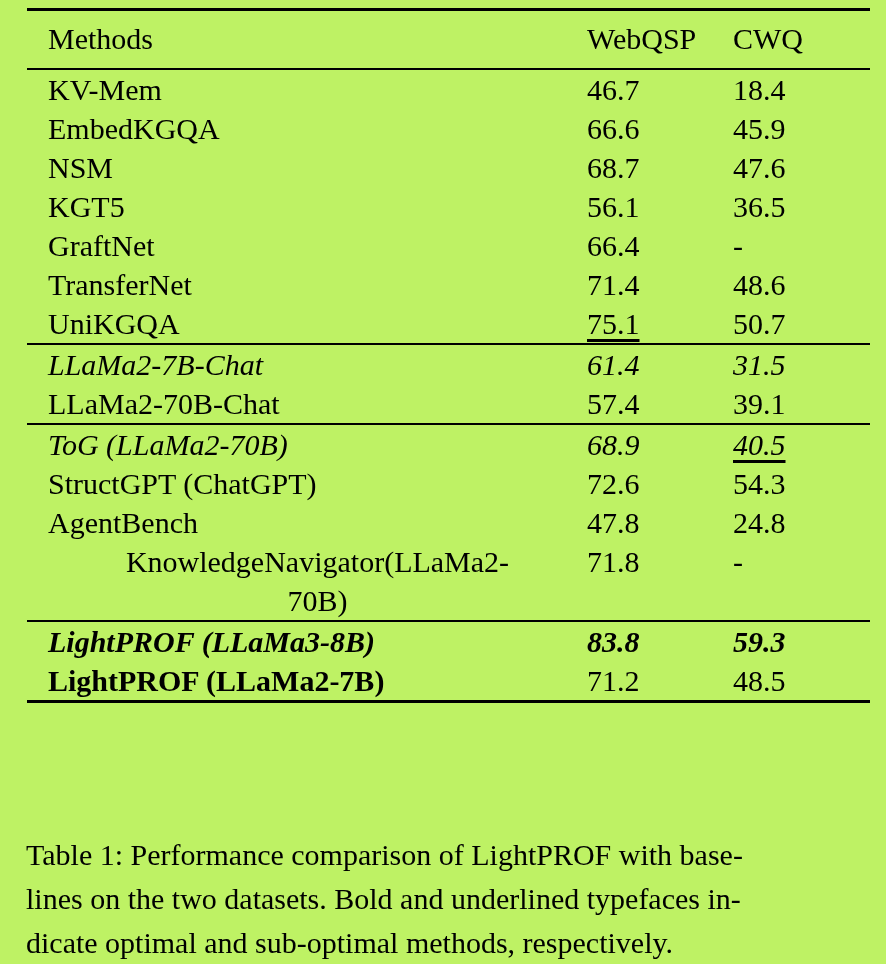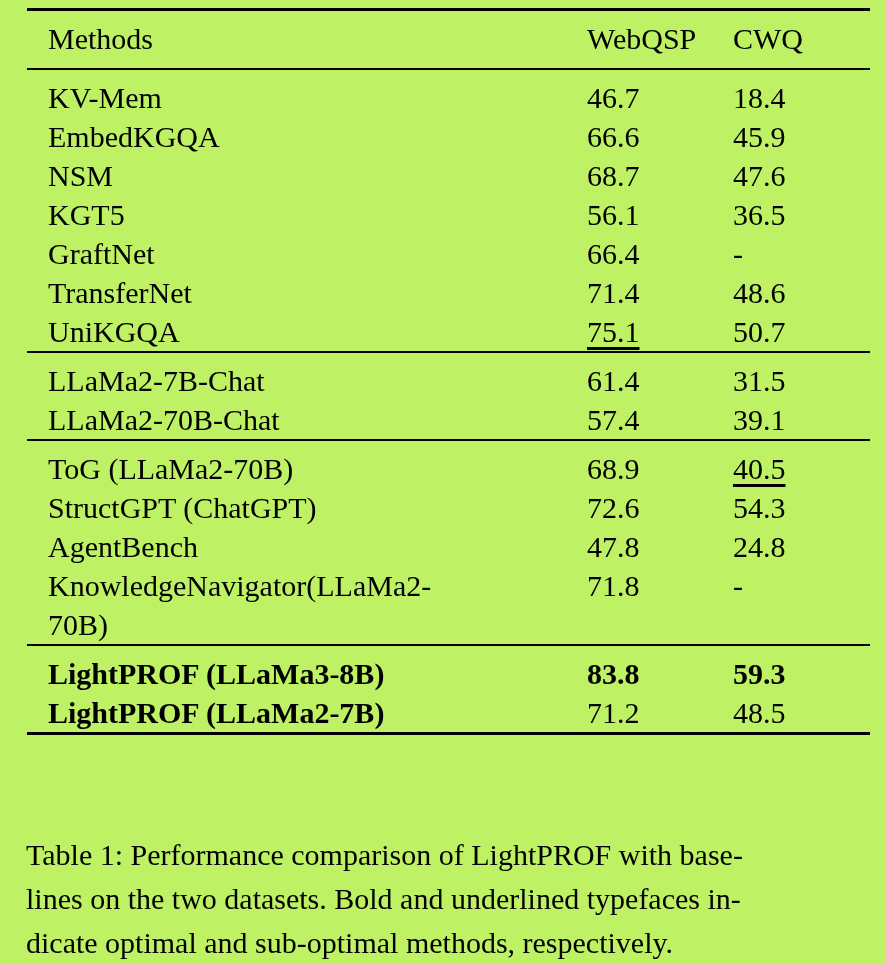--- a/index.html
+++ b/index.html
@@ -38,31 +38,31 @@
     border-bottom: 2px solid #000;
     padding-top: 8px;
     padding-bottom: 10px;
   }
   th.method, td.method {
     text-align: left;
     padding-left: 21px;
   }
   th.num, td.num { text-align: left; }
 
-  tbody tr:first-child td { padding-top: 8px; }
+  tbody tr:first-child td { padding-top: 0; }
   tbody tr:last-child td  { padding-bottom: 0; }
-  tbody + tbody tr:first-child td { border-top: 2px solid #000; }
+  tbody + tbody tr:first-child td { border-top: 2px solid #000; font-style: italic; }
 
   .bold { font-weight: bold; }
   .underline {
     text-decoration: underline;
     text-decoration-thickness: 2.5px;
     text-underline-offset: 5px;
   }
-  .method .line { display: block; }
+  .method .line { display: block; text-align: center; }
 
   .caption {
     position: absolute;
     left: 26px;
     top: 833px;
     width: 856px;
     font-size: 30px;
     line-height: 44px;
   }
   .caption .cap-line { white-space: nowrap; }

